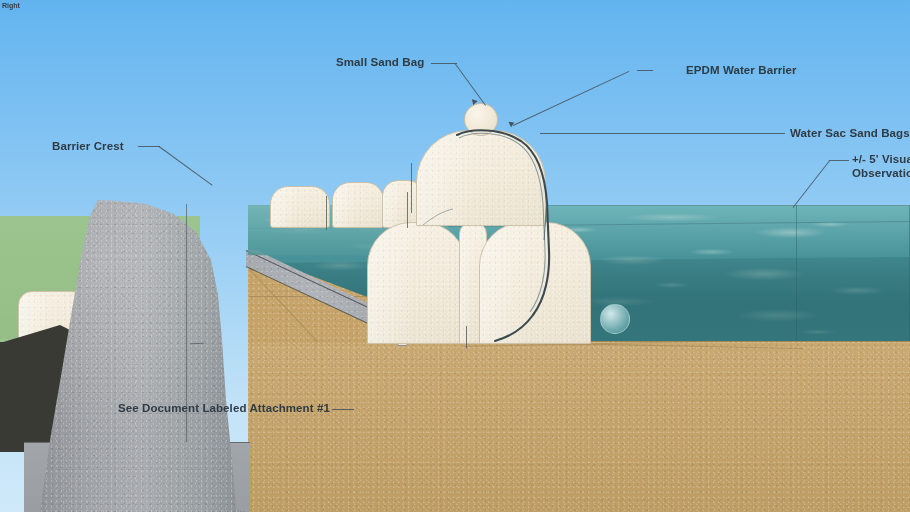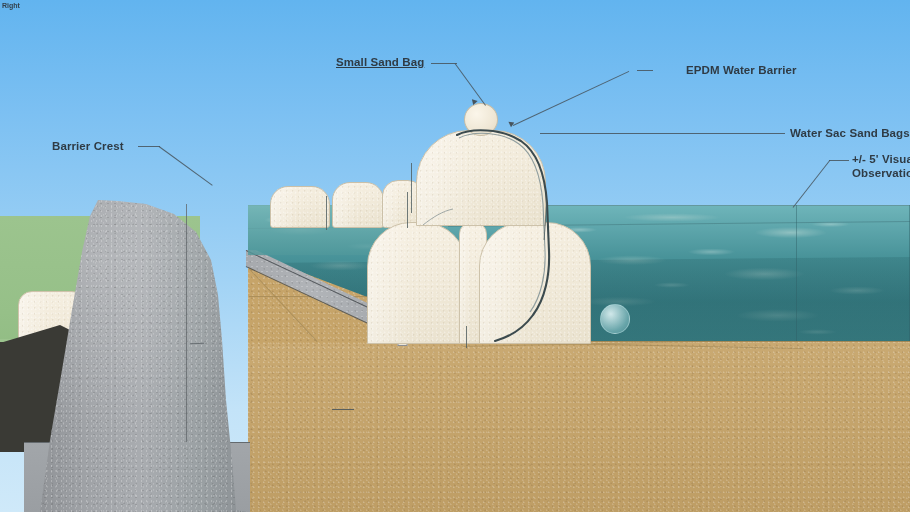--- a/index.html
+++ b/index.html
@@ -433,36 +433,37 @@
       <path d="M 14 106 C 24 98, 34 92, 44 90" fill="none" stroke="#6b7b80" stroke-width="1" opacity=".6"></path>
     </svg>
   </div>
 
   <div class="brace" style="left:411px;top:163px;height:50px;"></div>
   <div class="brace" style="left:545px;top:200px;height:40px;transform:rotate(4deg);"></div>
   <div class="brace" style="left:326px;top:196px;height:34px;"></div>
   <div class="brace" style="left:407px;top:192px;height:36px;"></div>
   <div class="brace" style="left:466px;top:326px;height:22px;"></div>
 
-  <div class="label" style="left:336px;top:55px;text-decoration:underline;">Small Sand Bag</div>
+  <div class="label" style="left:336px;top:55px;">Small Sand Bag</div>
   <div class="leader" style="left:431px;top:63px;width:26px;transform:rotate(0deg);"></div>
   <div class="leader" style="left:455px;top:63px;width:52px;transform:rotate(54deg);"></div>
   <div class="arrow" style="left:471px;top:100px;transform:rotate(18deg);"></div>
 
   <div class="label" style="left:686px;top:63px;">EPDM Water Barrier</div>
   <div class="leader" style="left:637px;top:70px;width:16px;"></div>
   <div class="leader" style="left:513px;top:125px;width:128px;transform:rotate(-25deg);"></div>
   <div class="arrow" style="left:509px;top:121px;transform:rotate(-115deg);"></div>
 
   <div class="label" style="left:790px;top:126px;">Water Sac Sand Bags</div>
   <div class="leader" style="left:540px;top:133px;width:245px;"></div>
 
   <div class="label multi" style="left:852px;top:152px;width:70px;">+/- 5' Visual Observation</div>
   <div class="leader" style="left:829px;top:160px;width:20px;"></div>
   <div class="leader" style="left:793px;top:207px;width:60px;transform:rotate(-52deg);transform-origin:left center;"></div>
 
   <div class="label" style="left:52px;top:139px;">Barrier Crest</div>
   <div class="leader" style="left:138px;top:146px;width:22px;"></div>
   <div class="leader" style="left:159px;top:146px;width:66px;transform:rotate(36deg);transform-origin:left center;"></div>
 
+  <div class="label" style="left:118px;top:401px;">See Document Labeled Attachment #1</div>
   <div class="leader" style="left:332px;top:409px;width:22px;"></div>
 
 </div>
 
 </body></html>

